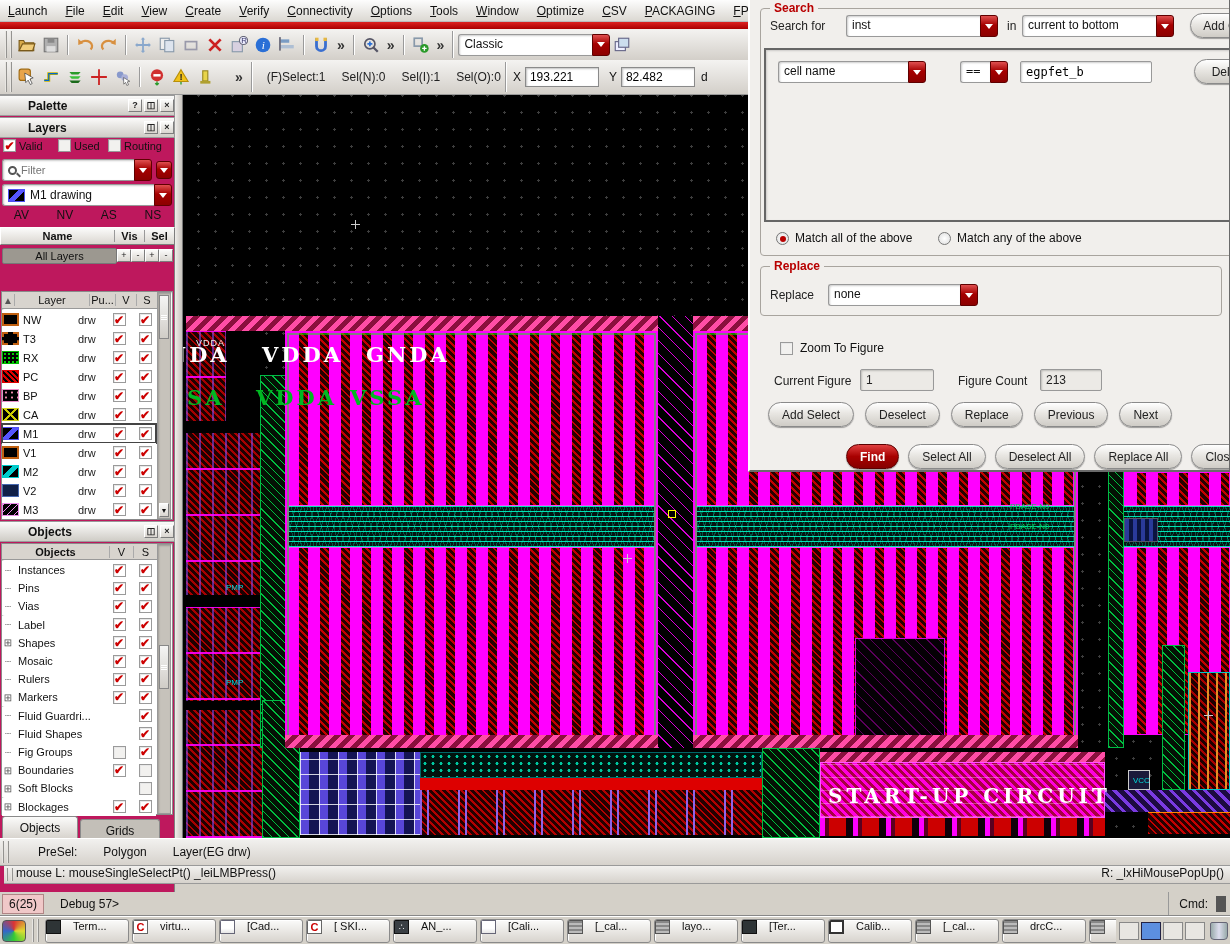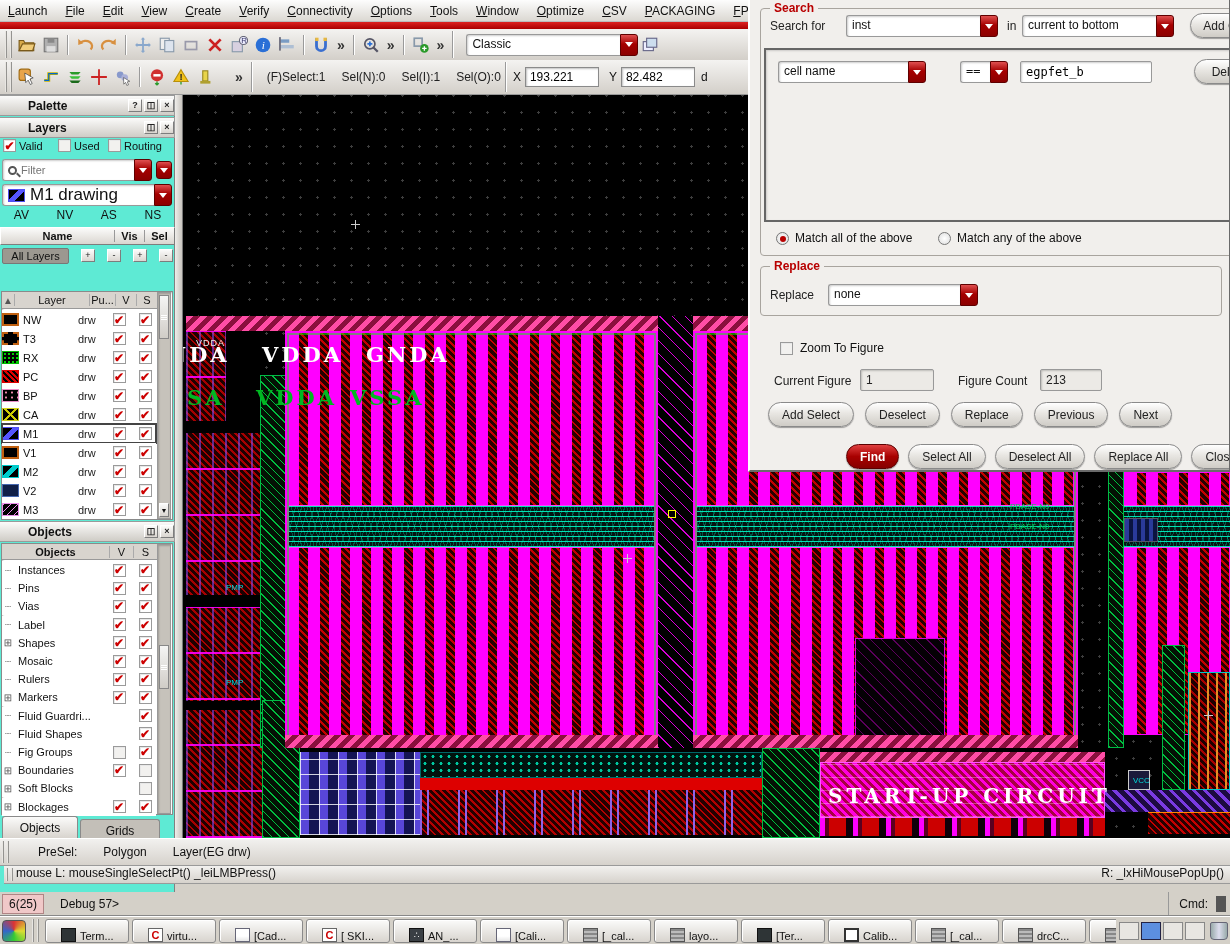--- a/index.html
+++ b/index.html
@@ -29,23 +29,23 @@
 .winbtn{width:14px;height:13px;font-size:9px;line-height:11px;text-align:center;color:#222;margin-left:2px}
 
 #menubar{position:absolute;left:0;top:0;width:1230px;height:22px;background:linear-gradient(#fdfdfd,#dbd8d2);display:flex;align-items:center;padding:0 8px;gap:18px;border-bottom:1px solid #bbb;z-index:30}
 .menu-item{font-size:12px;white-space:nowrap}
 .menu-item::first-letter{text-decoration:underline}
 #redline{position:absolute;left:0;top:22px;width:1230px;height:7px;background:linear-gradient(#d22,#a00);z-index:30}
 #toolbar1{position:absolute;left:0;top:29px;width:1230px;height:31px;background:linear-gradient(#f4f3f1,#d3cfc9);display:flex;align-items:center;padding:0 2px;z-index:3}
 #toolbar2{position:absolute;left:0;top:60px;width:1230px;height:35px;background:linear-gradient(#f4f3f1,#d3cfc9);display:flex;align-items:center;padding:0 2px;z-index:3;border-bottom:1px solid #999}
 .statgrp{display:flex;align-items:center;gap:16px;font-size:12px;color:#222;margin-left:10px}
 .coordfield{width:74px;height:20px;font-size:12px;padding:1px 4px;font-family:"Liberation Sans",sans-serif}
-#workspace-combo{width:172px;margin-left:8px}
-
-#leftpanel{position:absolute;left:0;top:95px;width:175px;height:817px;background:#5eead4;border-right:1px solid #808080;z-index:2;font-size:11px}
+#workspace-combo{width:152px;margin-left:0}
+
+#leftpanel{position:absolute;left:0;top:95px;width:175px;height:817px;background:#be185d;border-right:1px solid #808080;z-index:2;font-size:11px}
 .ptitle{position:absolute;left:0;width:175px;height:21px;background:linear-gradient(#fbfbfa,#cfccc6);border:1px solid #9a9a9a;border-left:none;display:flex;align-items:center;font-weight:bold;font-size:12px;padding-left:28px}
 .ptitle .sp{flex:1}
 .hbox{position:absolute;display:flex;align-items:center}
 .lrow,.orow{position:absolute;left:2px;width:154px;height:19px;display:flex;align-items:center;gap:4px;background:#fff}
 .orow{background:#fff;height:18px}
 .sw{width:17px;height:13px;flex:0 0 auto;background:#000}
 .lname{flex:1;font-size:11px}
 .lpurp{width:26px;font-size:11px;color:#222}
 .cell-v,.cell-s{width:22px;display:flex;justify-content:center}
 .sw-nw{border:2px solid #c06010}
@@ -100,21 +100,21 @@
 .dlg-label{position:absolute;font-size:12px;color:#222;white-space:nowrap}
 .dlg-input{position:absolute;height:22px;font-size:12px;padding:1px 5px;border:1px solid #999;border-radius:2px;background:#fff;box-shadow:inset 1px 1px 2px rgba(0,0,0,.2)}
 .dlg-input.gray{background:#eceae6;color:#222}
 .mono{font-family:"DejaVu Sans Mono",monospace}
 
 #presel-bar{position:absolute;left:0;top:838px;width:1230px;height:28px;background:linear-gradient(#f2f1ef,#d6d2cc);border-top:1px solid #fff;border-bottom:1px solid #9a9a9a;display:flex;align-items:center;z-index:3;gap:26px;font-size:12px}
 #mouse-bar{position:absolute;left:4px;top:866px;width:1230px;height:18px;background:linear-gradient(#f2f1ef,#d6d2cc);border-bottom:1px solid #9a9a9a;display:flex;z-index:3;font-size:12px}
 #cmd-bar{position:absolute;left:0;top:892px;width:1230px;height:24px;background:#d4d0c8;border-bottom:1px solid #888;display:flex;align-items:center;z-index:3;font-size:12px}
 #counter-box{height:20px;margin-left:2px;padding:1px 6px;background:#f0c8c8;border:1px solid #b08585;display:flex;align-items:center}
 #taskbar{position:absolute;left:0;top:916px;width:1230px;height:28px;background:#d4d0c8;border-top:1px solid #fff;display:flex;align-items:center;z-index:3;padding:0 2px;gap:3px}
-.tbtn{height:24px;flex:0 0 auto;width:84px;display:flex;align-items:flex-end;gap:4px;padding:0 15px;border-radius:3px;border:1px solid #8a8a8a;background:linear-gradient(#fbfbfa,#d8d4ce);box-shadow:inset 1px 1px 0 #fff;font-size:11px;overflow:hidden;white-space:nowrap}
+.tbtn{height:24px;flex:0 0 auto;width:84px;display:flex;align-items:flex-start;gap:12px;padding:0 0;border-radius:3px;border:1px solid #8a8a8a;background:linear-gradient(#fbfbfa,#d8d4ce);box-shadow:inset 1px 1px 0 #fff;font-size:11px;overflow:hidden;white-space:nowrap}
 .tbi{width:15px;height:14px;flex:0 0 auto;border:1px solid #666;background:#ddd}
 .tbi.terminal{background:#2e3436;border-color:#111}
 .tbi.cadence{background:#fff;color:#c00;font-weight:bold;font-size:11px;line-height:12px;text-align:center}
 .tbi.window{background:linear-gradient(#fff 60%,#e6e6e6);border-color:#667}
 .tbi.window2{background:#fff;border:2px solid #333}
 .tbi.grid{background:repeating-linear-gradient(0deg,#bbb 0 2px,#888 2px 4px);border-color:#555}
 .tbi.dark{background:#3a3f44;border-color:#111;color:#eee;font-size:9px;text-align:center;line-height:12px}
 .tray-ic{width:20px;height:18px;border:1px solid #888;background:#e8e6e2;flex:0 0 auto}
 .tray-ic.active{background:#5c8fe0;border-color:#224}
 #launcher{width:24px;height:22px;border-radius:4px;background:conic-gradient(#d33,#dd3,#3c3,#36c,#d33);border:1px solid #555;flex:0 0 auto}
@@ -424,36 +424,36 @@
           <i style="position:absolute;left:6px;top:6px;width:5px;height:2px;background:#555;transform:rotate(45deg)"></i>
         </span>
       <input style="border: none; outline: none; width: 90px; font-size: 11px;" placeholder="Filter">
     </div>
     <div class="redbtn"></div>
   </div>
   <div class="redbtn" style="position:absolute;left:156px;top:66px;width:16px;height:18px;border-radius:3px"></div>
   <div class="combo" style="position:absolute;left:2px;top:89px;width:170px">
     <div class="cfield" style="display:flex;align-items:center;gap:5px">
       <span class="sw sw-m1"></span>
-      <span style="font-size:17px">M1 drawing</span>
+      <span style="font-size:12px">M1 drawing</span>
     </div>
     <div class="redbtn"></div>
   </div>
   <div class="hbox" style="left:0;top:113px;width:175px;justify-content:space-around;font-size:12px">
     <span>AV</span>
     <span>NV</span>
     <span>AS</span>
     <span>NS</span>
   </div>
   <div class="hbox raised" style="left:0;top:132px;width:175px;height:18px;font-weight:bold;font-size:11px">
     <span style="flex:1;text-align:center">Name</span>
     <span style="width:30px;border-left:1px solid #999;text-align:center">Vis</span>
     <span style="width:30px;border-left:1px solid #999;text-align:center">Sel</span>
   </div>
-  <div class="hbox" style="left:2px;top:151px;width:171px;height:19px;gap:12px">
+  <div class="hbox" style="left:2px;top:151px;width:171px;height:19px;gap:0">
     <span style="flex:1;background:#9c9890;border:1px solid #777;border-radius:2px;text-align:center;padding:1px 0">All Layers</span>
     <span class="winbtn raised" style="margin:0">+</span>
     <span class="winbtn raised" style="margin:0">-</span>
     <span class="winbtn raised" style="margin:0">+</span>
     <span class="winbtn raised" style="margin:0">-</span>
   </div>
 
   <div class="abs sunken" style="left:1px;top:196px;width:172px;height:229px;background:#fff"></div>
   <div class="hbox" style="left:2px;top:197px;width:155px;height:17px;background:#d8d4ce;border-bottom:1px solid #999;font-size:11px">
     <span class="treejoint">▲</span>

